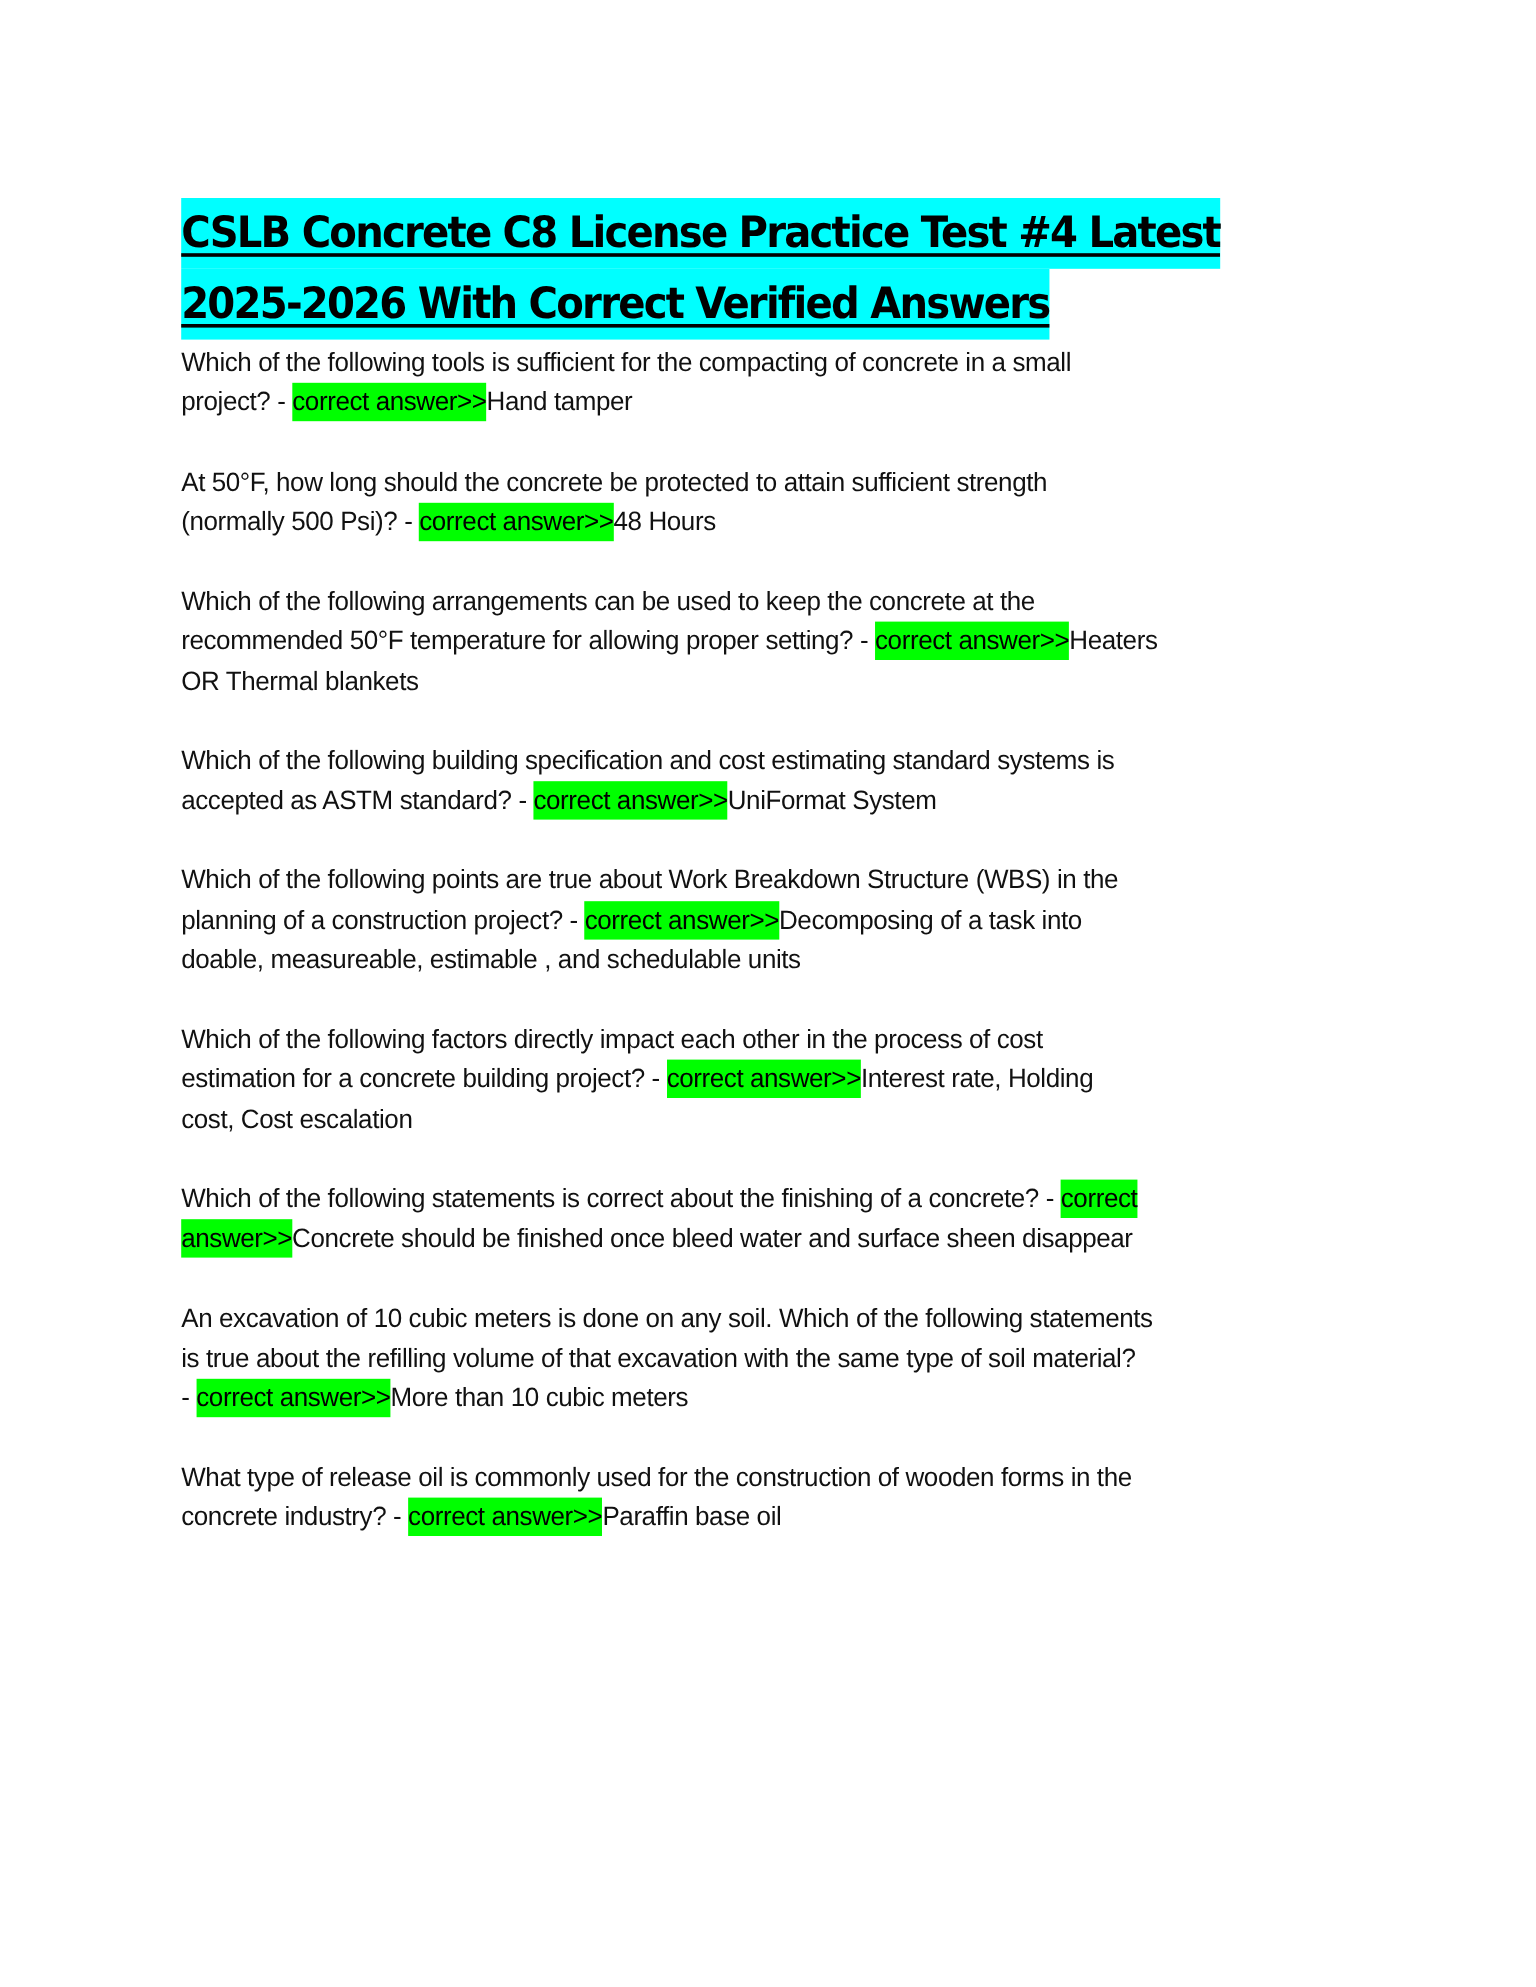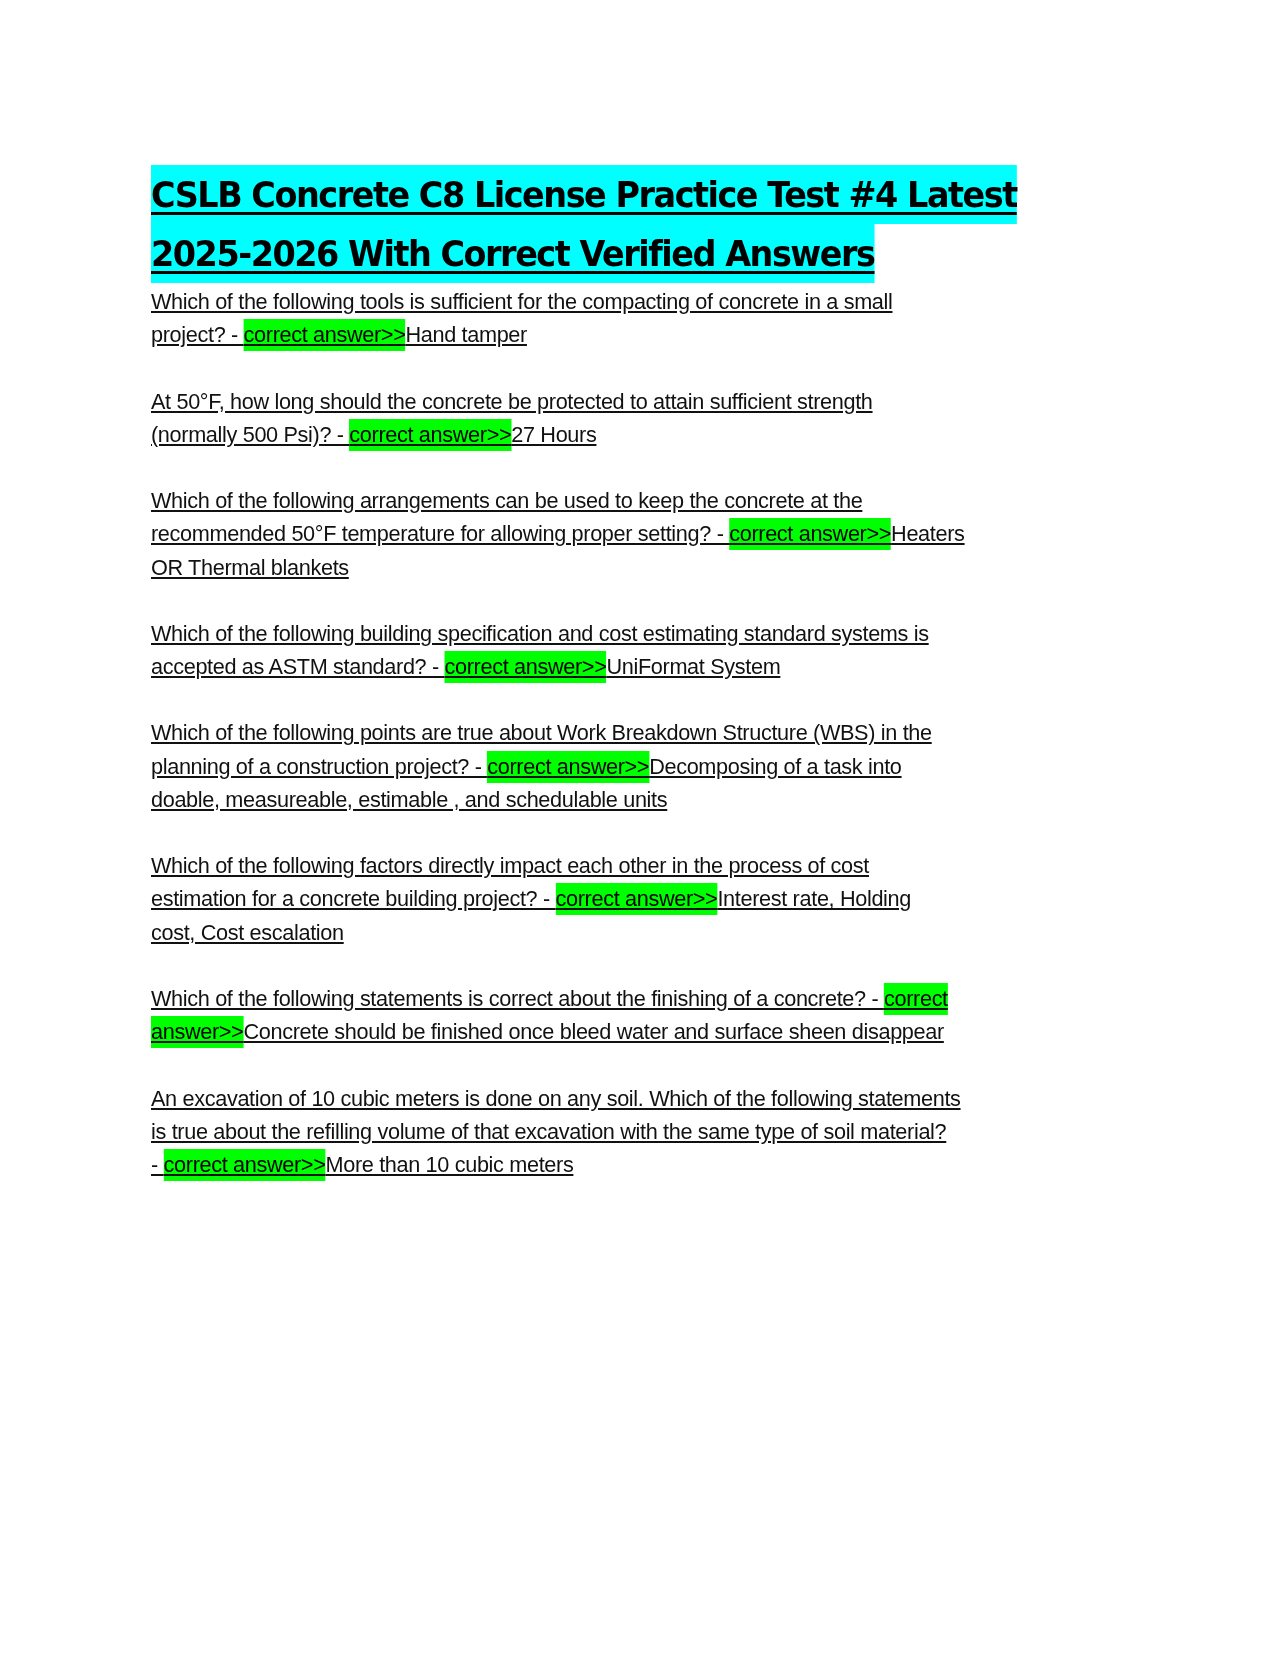--- a/index.html
+++ b/index.html
@@ -38,21 +38,20 @@
       color: #000000;
       text-decoration: underline;
       text-decoration-thickness: 3px;
       text-underline-offset: 5px;
     }
     .body {
       margin-top: 2px;
     }
     .qa {
       margin: 0 0 33.2px 0;
-      text-decoration: underline;
     }
     .line {
       display: block;
       height: 33.2px;
       line-height: 33.2px;
       font-size: 22px;
       white-space: nowrap;
       letter-spacing: -0.35px;
       transform: scaleX(0.985);
       transform-origin: left center;
@@ -71,21 +70,21 @@
     <span class="title-line">CSLB Concrete C8 License Practice Test #4 Latest</span><br>
     <span class="title-line">2025-2026 With Correct Verified Answers</span>
   </h1>
   <div class="body" id="qa-list">
       <div class="qa">
         <span class="line"><span>Which of the following tools is sufficient for the compacting of concrete in a small</span></span>
         <span class="line"><span>project? - </span><span class="hl">correct answer&gt;&gt;</span><span>Hand tamper</span></span>
       </div>
       <div class="qa">
         <span class="line"><span>At 50°F, how long should the concrete be protected to attain sufficient strength</span></span>
-        <span class="line"><span>(normally 500 Psi)? - </span><span class="hl">correct answer&gt;&gt;</span><span>27 Hours</span></span>
+        <span class="line"><span>(normally 500 Psi)? - </span><span class="hl">correct answer&gt;&gt;</span><span>48 Hours</span></span>
       </div>
       <div class="qa">
         <span class="line"><span>Which of the following arrangements can be used to keep the concrete at the</span></span>
         <span class="line"><span>recommended 50°F temperature for allowing proper setting? - </span><span class="hl">correct answer&gt;&gt;</span><span>Heaters</span></span>
         <span class="line"><span>OR Thermal blankets</span></span>
       </div>
       <div class="qa">
         <span class="line"><span>Which of the following building specification and cost estimating standard systems is</span></span>
         <span class="line"><span>accepted as ASTM standard? - </span><span class="hl">correct answer&gt;&gt;</span><span>UniFormat System</span></span>
       </div>
@@ -101,14 +100,18 @@
       </div>
       <div class="qa">
         <span class="line"><span>Which of the following statements is correct about the finishing of a concrete? - </span><span class="hl">correct</span></span>
         <span class="line"><span class="hl">answer&gt;&gt;</span><span>Concrete should be finished once bleed water and surface sheen disappear</span></span>
       </div>
       <div class="qa">
         <span class="line"><span>An excavation of 10 cubic meters is done on any soil. Which of the following statements</span></span>
         <span class="line"><span>is true about the refilling volume of that excavation with the same type of soil material?</span></span>
         <span class="line"><span>- </span><span class="hl">correct answer&gt;&gt;</span><span>More than 10 cubic meters</span></span>
       </div>
+      <div class="qa">
+        <span class="line"><span>What type of release oil is commonly used for the construction of wooden forms in the</span></span>
+        <span class="line"><span>concrete industry? - </span><span class="hl">correct answer&gt;&gt;</span><span>Paraffin base oil</span></span>
+      </div>
     </div>
 </div>
 
 </body></html>

